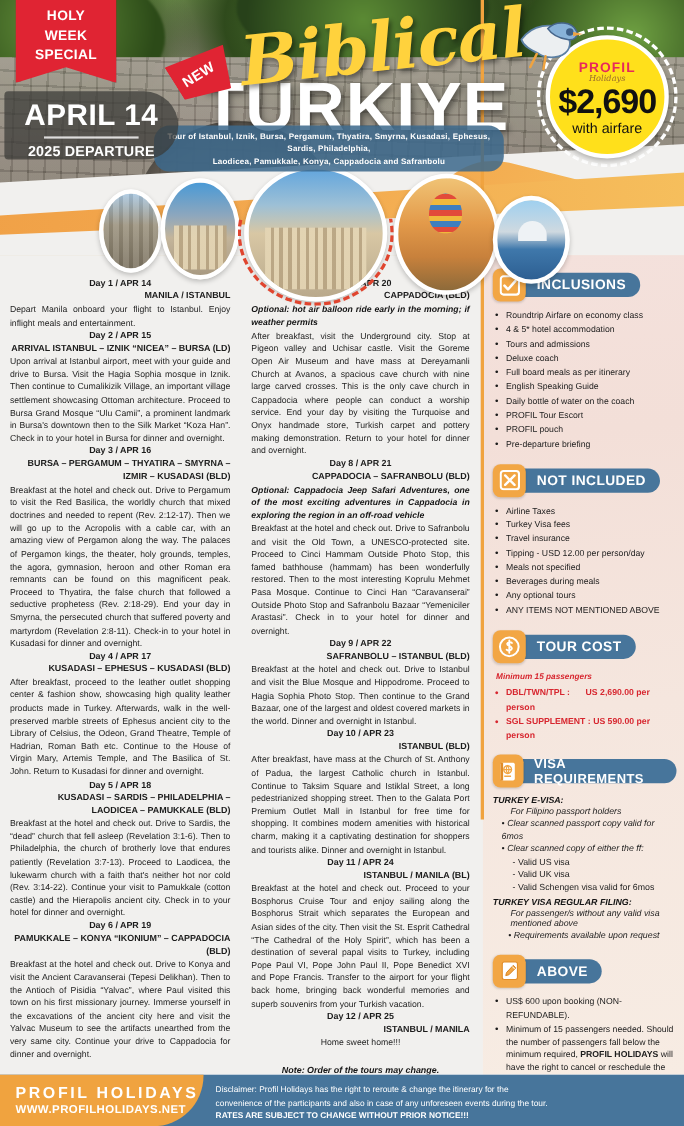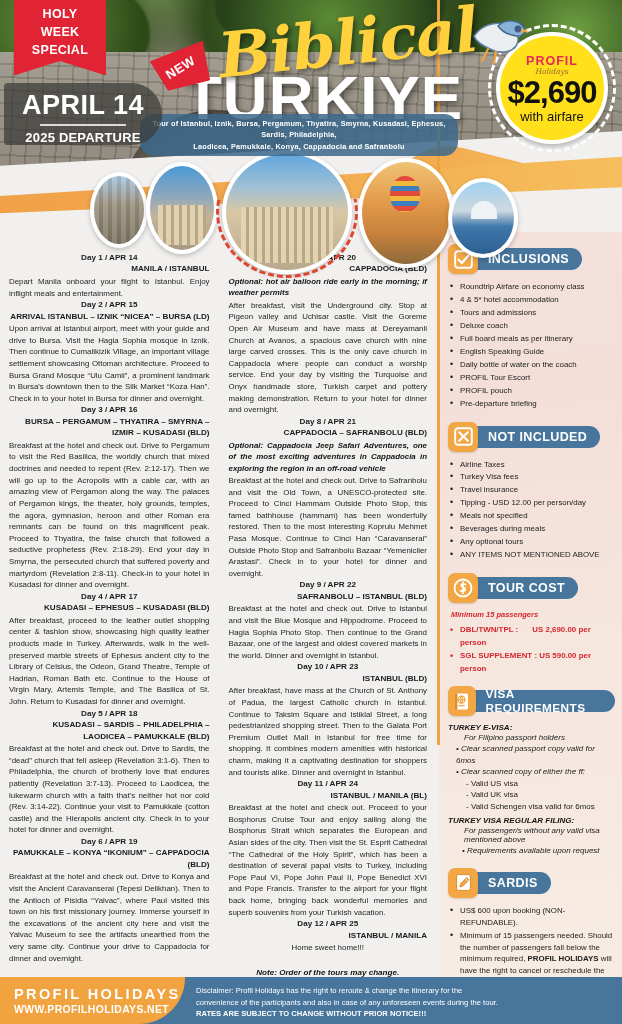--- a/index.html
+++ b/index.html
@@ -537,21 +537,21 @@
     <div class="sec-gap"></div>
 
     <div class="sec-head">
       <div class="sec-icon">
         <svg width="19" height="19" viewBox="0 0 19 19">
             <rect x="2.6" y="1.6" width="13.8" height="15.8" rx="1.8" fill="#fff" stroke="#e08c28" stroke-width="1"></rect>
             <path d="M12.6 4.6 L14.9 6.9 L8.6 13.2 L5.8 13.9 L6.5 11.1 Z" fill="#f2a644" stroke="#d98421" stroke-width=".9"></path>
             <path d="M11.6 5.6 L13.9 7.9" stroke="#fff" stroke-width=".9"></path>
           </svg>
       </div>
-      <div class="sec-pill">SARDIS</div>
+      <div class="sec-pill">ABOVE</div>
     </div>
     <ul class="bullets notes-list">
       <li>US$ 600 upon booking (NON-REFUNDABLE).</li>
       <li>Minimum of 15 passengers needed. Should the number of passengers fall below the minimum required, <b>PROFIL HOLIDAYS</b> will have the right to cancel or reschedule the tour; otherwise, a supplement will apply.</li>
       <li>The sequence of the tour, hotels used and sites visited may be amended due to circumstances.</li>
 
     </ul>
   </div>
 
   <div class="footer">

